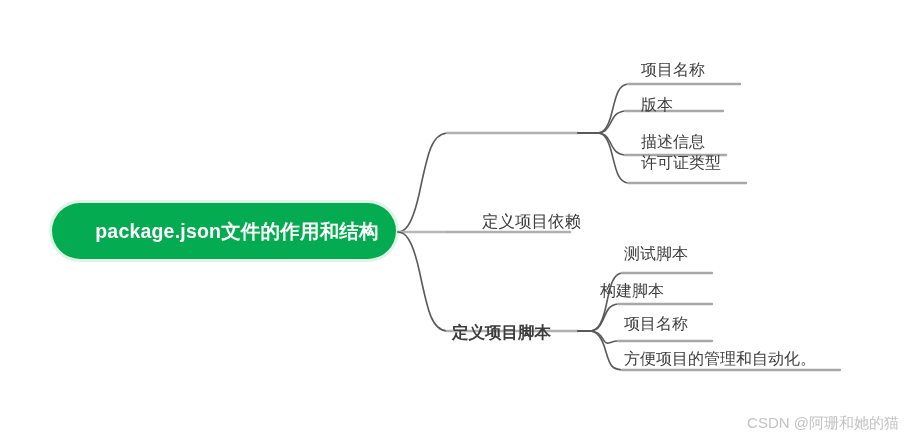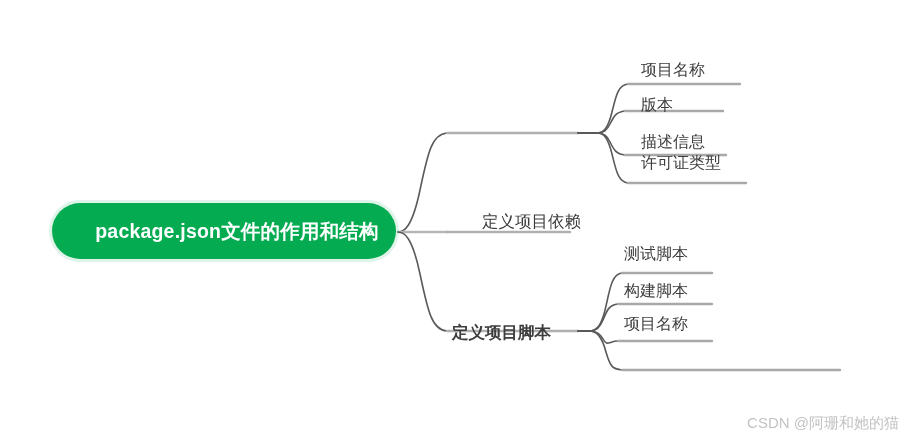--- a/index.html
+++ b/index.html
@@ -137,22 +137,25 @@
   <div class="node node-leaf" style="left:641px; top:134px;">
     <span>描述信息</span>
   </div>
   <div class="node node-leaf" style="left:641px; top:155px;">
     <span>许可证类型</span>
   </div>
 
   <div class="node node-leaf" style="left:624px; top:246px;">
     <span>测试脚本</span>
   </div>
-  <div class="node node-leaf" style="left:624px; top:283px;">
+  <div class="node node-leaf" style="left:600px; top:283px;">
     <span>构建脚本</span>
   </div>
   <div class="node node-leaf" style="left:624px; top:316px;">
     <span>项目名称</span>
+  </div>
+  <div class="node node-leaf" style="left:624px; top:351px;">
+    <span>方便项目的管理和自动化。</span>
   </div>
 
   <div class="watermark">CSDN @阿珊和她的猫</div>
 
 </div>
 
 </body></html>

